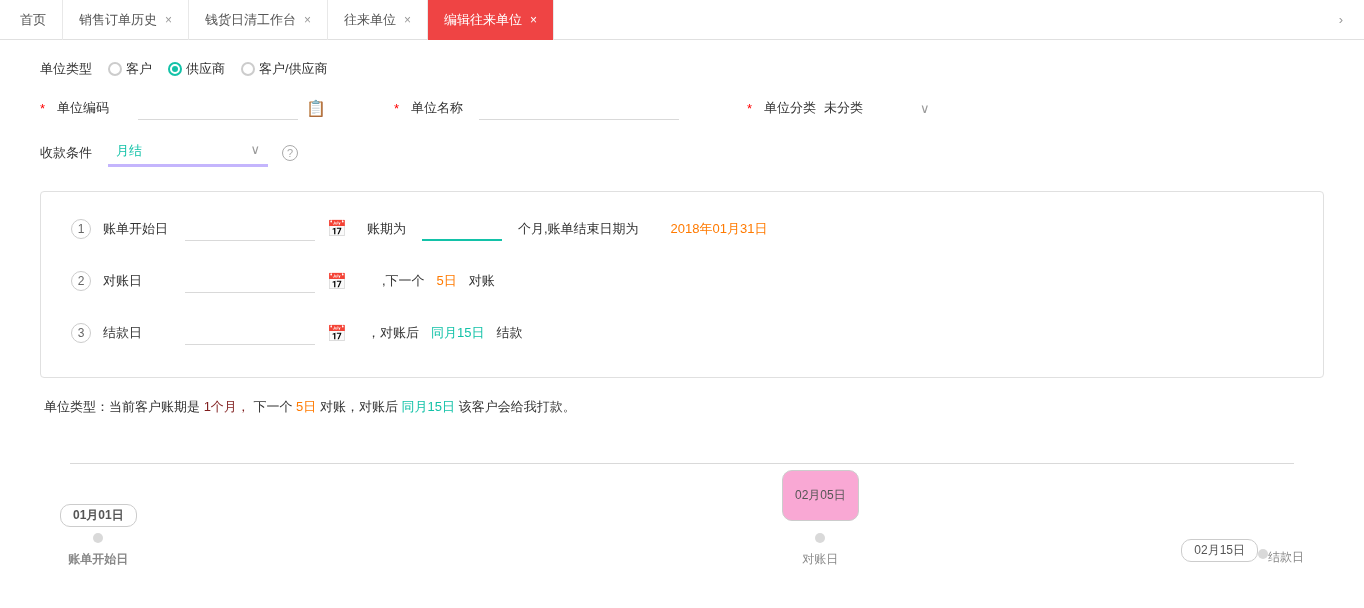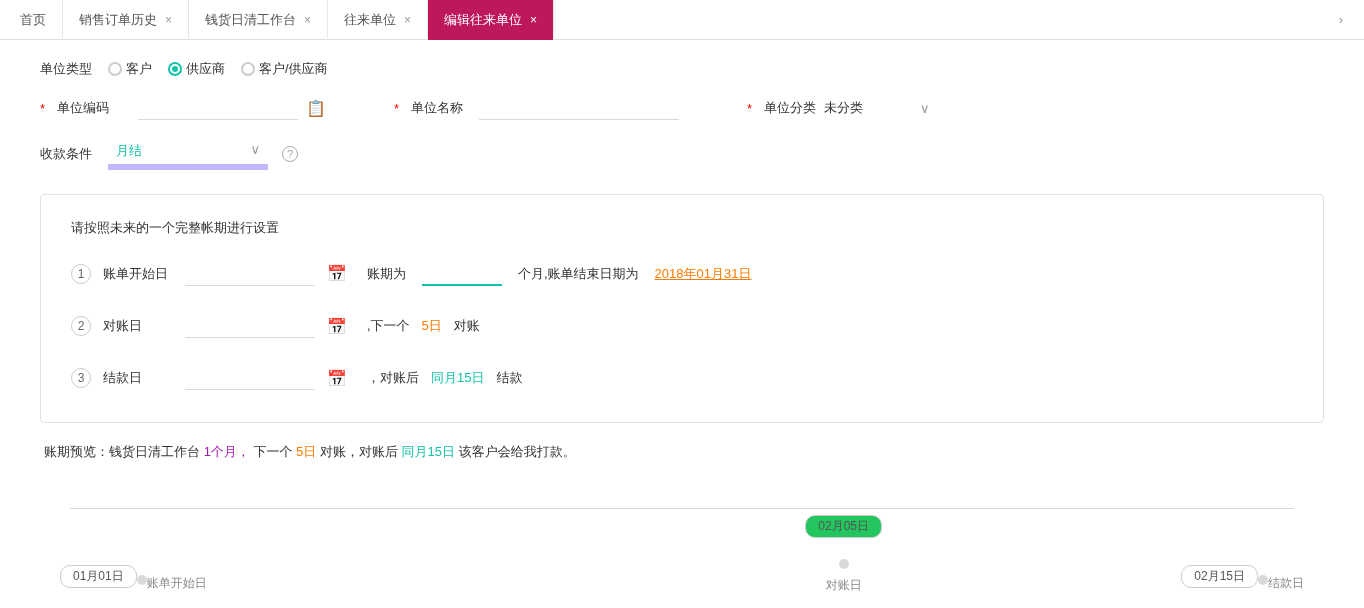--- a/index.html
+++ b/index.html
@@ -27,21 +27,21 @@
       white-space: nowrap;
     }
     .tab:first-child { padding-left: 12px; }
     .tab .close-btn {
       margin-left: 8px;
       font-size: 12px;
       color: #999;
       cursor: pointer;
     }
     .tab.active {
-      background: #be185d;
+      background: #ef4444;
       color: #fff;
     }
     .tab.active .close-btn { color: #fff; }
     .tab-more {
       margin-left: auto;
       width: 30px;
       display: flex;
       align-items: center;
       justify-content: center;
       color: #999;
@@ -130,21 +130,21 @@
     .select-value {
       color: #333;
       min-width: 80px;
     }
     .dropdown-icon {
       color: #999;
       cursor: pointer;
     }
     .select-with-dropdown {
       display: flex;
-      border-bottom: 6px solid #c4b5fd;
+      border-bottom: 3px solid #c4b5fd;
       padding: 4px 8px;
       cursor: pointer;
       min-width: 120px;
     }
     .select-text {
       color: #13c2a8;
       flex: 1;
     }
     .help-icon {
       width: 16px;
@@ -310,82 +310,81 @@
   <div class="form-row" style="margin-bottom:24px; align-items:center;">
     <span class="form-label" style="">收款条件</span>
     <div class="select-with-dropdown" style="width:160px;">
       <span class="select-text">月结</span>
       <span style="color:#999;">∨</span>
     </div>
     <div class="help-icon">?</div>
   </div>
 
   <div class="period-box">
-    <div class="period-title">请按照未来的一个完整帐期进行设置</div>
 
     <div class="period-row">
       <div class="period-num">1</div>
       <span class="period-field-label">账单开始日</span>
       <input class="period-date-input" type="text" style="">
       <span class="calendar-icon">📅</span>
       <span class="period-text" style="margin-left:8px;">账期为</span>
       <input class="period-months-input" type="text" style="margin: 0px 4px;">
       <span class="period-text">个月,账单结束日期为</span>
-      <span class="period-highlight-orange" style="margin-left:4px;text-decoration:underline;">2018年01月31日</span>
+      <span class="period-highlight-orange" style="margin-left:20px;">2018年01月31日</span>
     </div>
 
     <div class="period-row">
       <div class="period-num">2</div>
       <span class="period-field-label">对账日</span>
       <input class="period-date-input" type="text" style="">
       <span class="calendar-icon">📅</span>
-      <span class="period-text" style="margin-left:8px;">,下一个</span>
+      <span class="period-text" style="margin-left:23px;">,下一个</span>
       <span class="period-highlight-orange">5日</span>
       <span class="period-text">对账</span>
     </div>
 
     <div class="period-row" style="margin-bottom:8px;">
       <div class="period-num">3</div>
       <span class="period-field-label">结款日</span>
       <input class="period-date-input" type="text" style="">
       <span class="calendar-icon">📅</span>
       <span class="period-text" style="margin-left:8px;">，对账后</span>
       <span class="period-highlight-cyan">同月15日</span>
       <span class="period-text">结款</span>
     </div>
   </div>
 
   <div class="preview-text">
-    <span>账期预览：钱货日清工作台</span>
-    <span style="color:#a21caf;margin-top:44px;">1个月，</span>
+    <span>单位类型：当前客户账期是</span>
+    <span style="color:#7f1d1d;margin-top:44px;">1个月，</span>
     <span>下一个</span>
     <span style="color:#ff7a00;">5日</span>
     <span>对账，对账后</span>
     <span style="color:#13c2a8;">同月15日</span>
     <span>该客户会给我打款。</span>
   </div>
 
   <div style="position:relative; padding: 0 20px 40px 20px;">
     <div style="position:relative; display:flex; align-items:flex-end; padding-top:30px;">
 
       <div style="position:absolute; top:23px; left:10px; right:10px; height:1px; background:#d9d9d9; z-index:0;"></div>
 
-      <div class="tl-node" style="position:relative; display:flex; flex-direction:row; z-index:1;">
+      <div class="tl-node" style="position:relative; display:flex; flex-direction:column; z-index:1;font-weight:bold;">
         <div style="border:1px solid #ccc; border-radius:10px; padding:2px 12px; font-size:12px; color:#555; white-space:nowrap; background:#fff; margin-bottom:6px;">01月01日</div>
         <div style="width:10px; height:10px; border-radius:50%; background:#d9d9d9;"></div>
         <div style="font-size:12px; color:#888; margin-top:8px; white-space:nowrap;">账单开始日</div>
       </div>
 
       <div style="flex:1;"></div>
 
 
       <div style="flex:1;"></div>
 
       <div class="tl-node" style="position:relative; display:flex; flex-direction:column; align-items:center; z-index:1;">
-        <div style="border:1px solid #ccc; border-radius:10px; padding:2px 12px; font-size:12px; color:#555; white-space:nowrap; background:#22c55e; margin-bottom:21px;">02月05日</div>
+        <div style="border:1px solid #ccc; border-radius:10px; padding:16px 12px; font-size:12px; color:#555; white-space:nowrap; background:#f9a8d4; margin-bottom:12px;">02月05日</div>
         <div style="width:10px; height:10px; border-radius:50%; background:#d9d9d9;"></div>
         <div style="font-size:12px; color:#888; margin-top:8px; white-space:nowrap;">对账日</div>
       </div>
 
       <div style="flex:1;"></div>
 
       <div class="tl-node" style="position:relative; display:flex; flex-direction:row; align-items:center; z-index:1;text-align:right;">
         <div style="border:1px solid #ccc; border-radius:10px; padding:2px 12px; font-size:12px; color:#555; white-space:nowrap; background:#fff; margin-bottom:6px;">02月15日</div>
         <div style="width:10px; height:10px; border-radius:50%; background:#d9d9d9;"></div>
         <div style="font-size:12px; color:#888; margin-top:8px; white-space:nowrap;">结款日</div>

